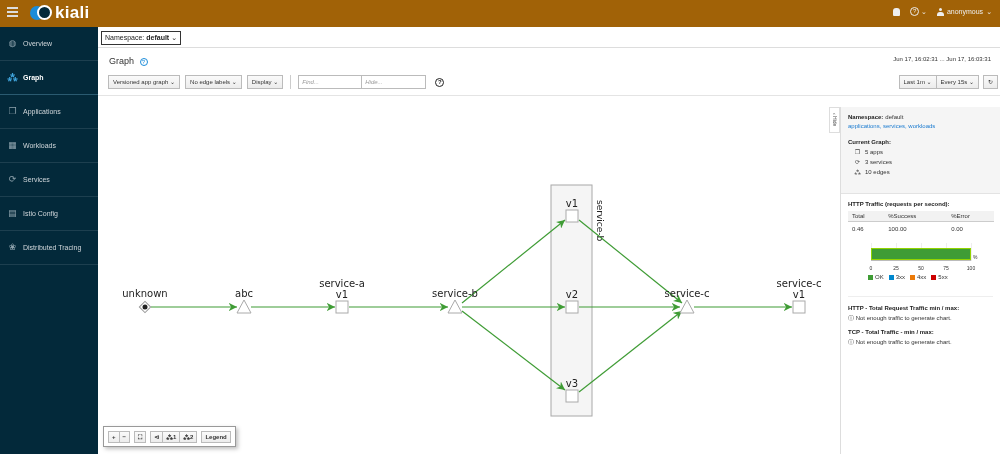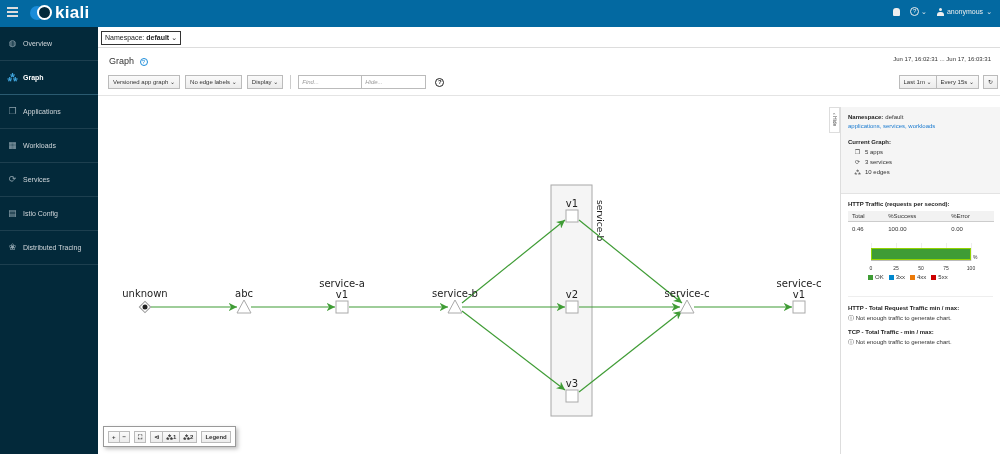--- a/index.html
+++ b/index.html
@@ -1,17 +1,17 @@
 <!DOCTYPE html>
 <html><head>
 <meta charset="utf-8">
 <style>
   * { box-sizing: border-box; margin: 0; padding: 0; }
   html, body { width: 1000px; height: 454px; overflow: hidden; background: #fff; font-family: "Liberation Sans", sans-serif; font-size: 7px; color: #222; }
-  .topbar { position: absolute; left: 0; top: 0; width: 1000px; height: 27px; background: #0369a1; color: #fff; }
+  .topbar { position: absolute; left: 0; top: 0; width: 1000px; height: 27px; background: #a16207; color: #fff; }
   .hamburger { position: absolute; left: 7px; top: 7px; width: 11px; height: 9px; }
   .hamburger span { display: block; height: 1.5px; background: #ddd; margin-bottom: 2.5px; }
   .logo { position: absolute; left: 30px; top: 4px; height: 18px; display: flex; align-items: center; }
   .logo-mark { width: 23px; height: 16px; position: relative; }
   .logo-mark .c1 { position: absolute; left: 0; top: 1px; width: 14px; height: 14px; border-radius: 50%; background: #1b8cd9; }
   .logo-mark .c2 { position: absolute; left: 7px; top: 0; width: 15px; height: 15px; border-radius: 50%; border: 2px solid #fff; background: #03293a; }
   .logo-text { font-size: 17px; font-weight: bold; color: #fff; margin-left: 2px; letter-spacing: 0.3px; }
   .top-right { position: absolute; right: 8px; top: 7px; display: flex; align-items: center; gap: 10px; font-size: 7px; color: #eee; }
   .top-right .ic { display: inline-block; }
   .bell { width: 7px; height: 8px; background: #eee; border-radius: 3px 3px 1px 1px; }

